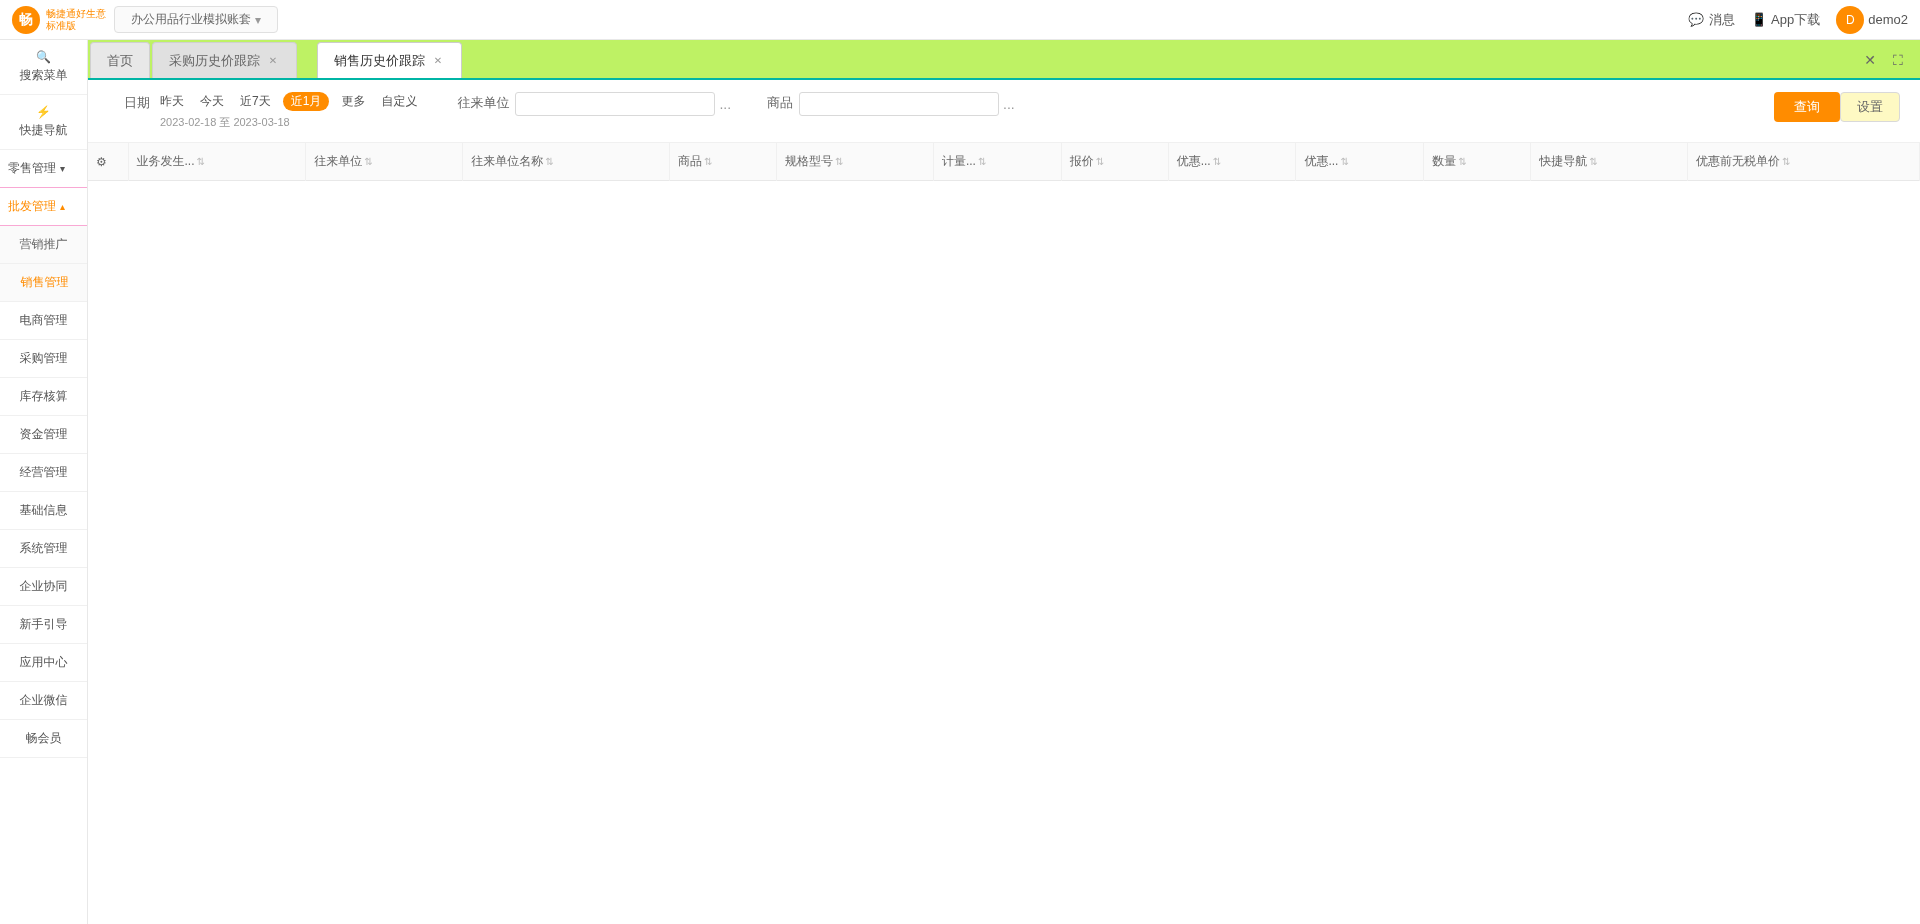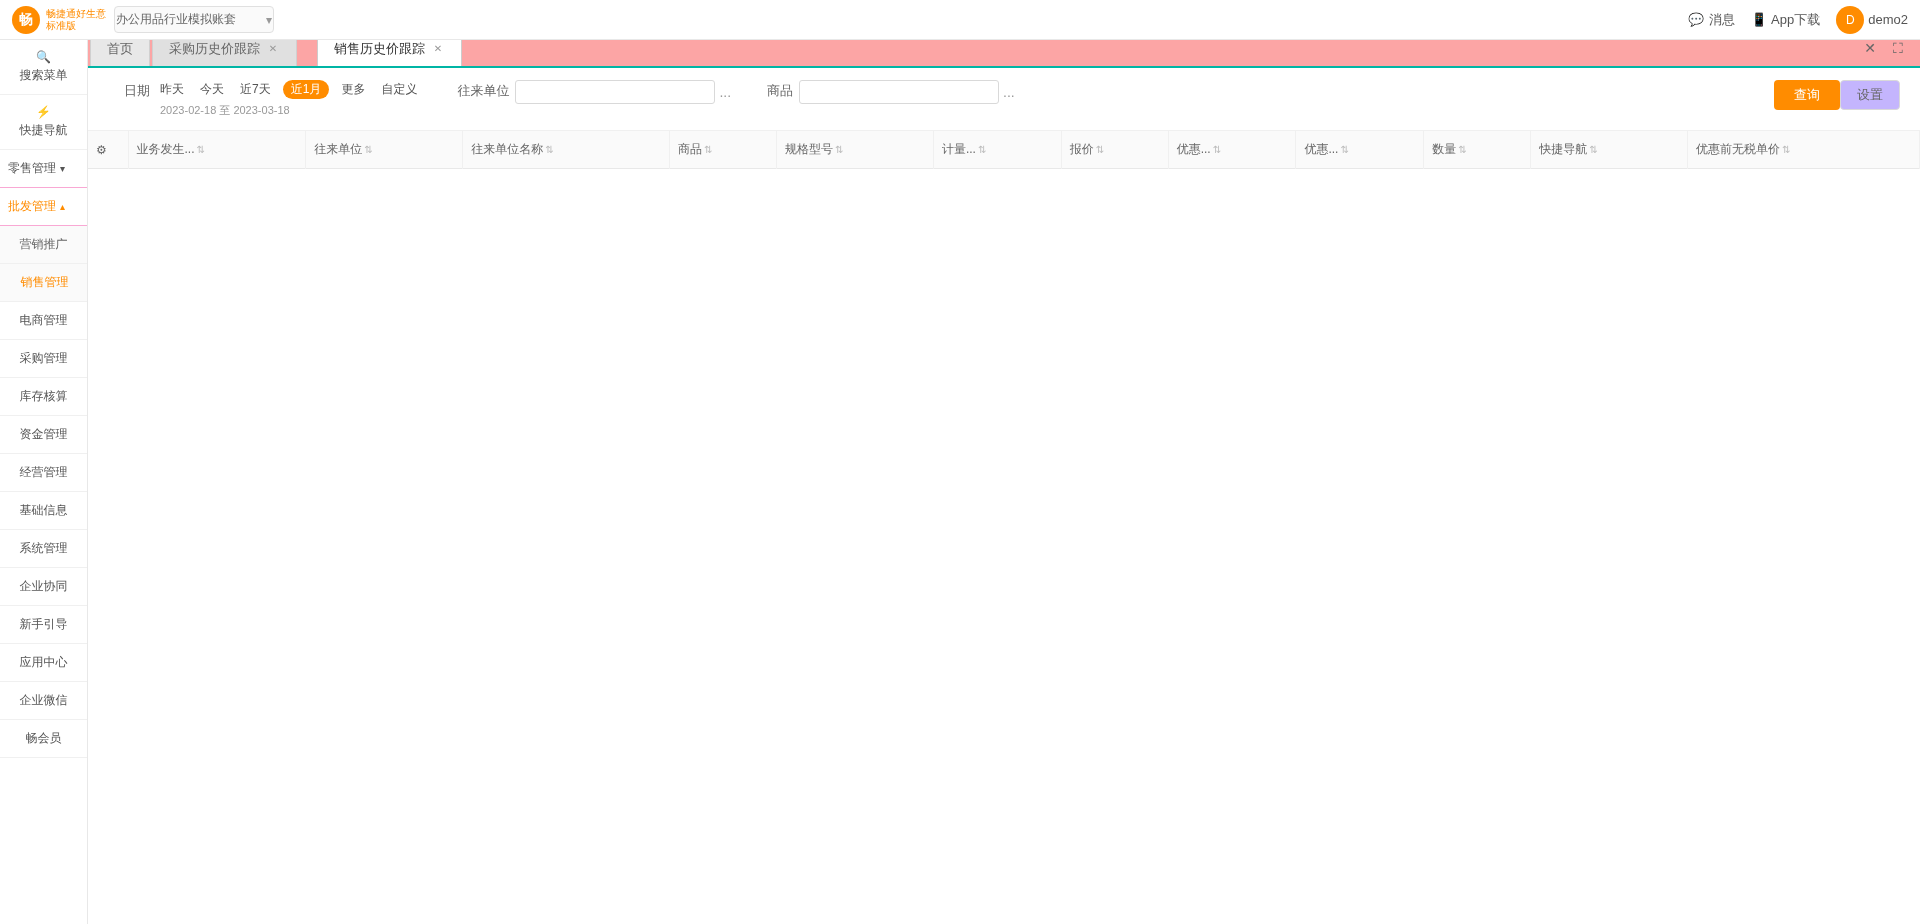--- a/index.html
+++ b/index.html
@@ -41,21 +41,21 @@
     .logo-text {
       font-size: 11px;
       color: #ff8c00;
       line-height: 1.2;
       white-space: nowrap;
     }
     .workspace-selector {
       display: flex;
       align-items: center;
       gap: 4px;
-      padding: 4px 1px;
+      padding: 4px 16px;
       border: 1px solid #e0e0e0;
       border-radius: 4px;
       background: #fafafa;
       cursor: pointer;
       font-size: 12px;
       color: #666;
       min-width: 160px;
     }
     .top-bar-right {
       display: flex;
@@ -141,22 +141,22 @@
     
     .content-area {
       flex: 1;
       display: flex;
       flex-direction: column;
       overflow: hidden;
     }
 
     
     .tab-bar {
-      height: 28px;
-      background: #fca5a5;
+      height: 40px;
+      background: #bef264;
       display: flex;
       align-items: flex-end;
       padding: 0;
       border-bottom: 2px solid #00b5a5;
       flex-shrink: 0;
     }
     .tab {
       height: 36px;
       padding: 0 16px;
       display: flex;
@@ -338,21 +338,21 @@
     .btn-query {
       background: #ff8c00;
       color: white;
       border: none;
       border-radius: 4px;
       padding: 6px 20px;
       cursor: pointer;
       font-size: 13px;
     }
     .btn-settings {
-      background: #c4b5fd;
+      background: #fef9c3;
       color: #666;
       border: 1px solid #d9d9d9;
       border-radius: 4px;
       padding: 5px 16px;
       cursor: pointer;
       font-size: 13px;
     }
 
     
     .table-container {

